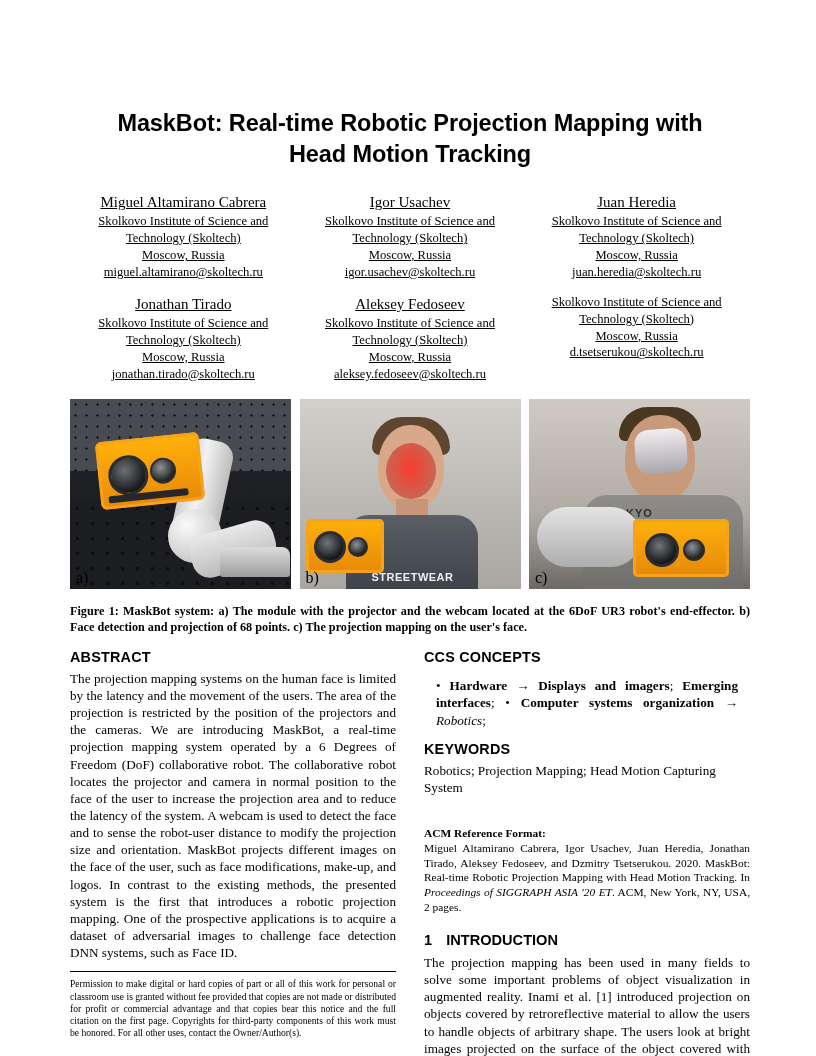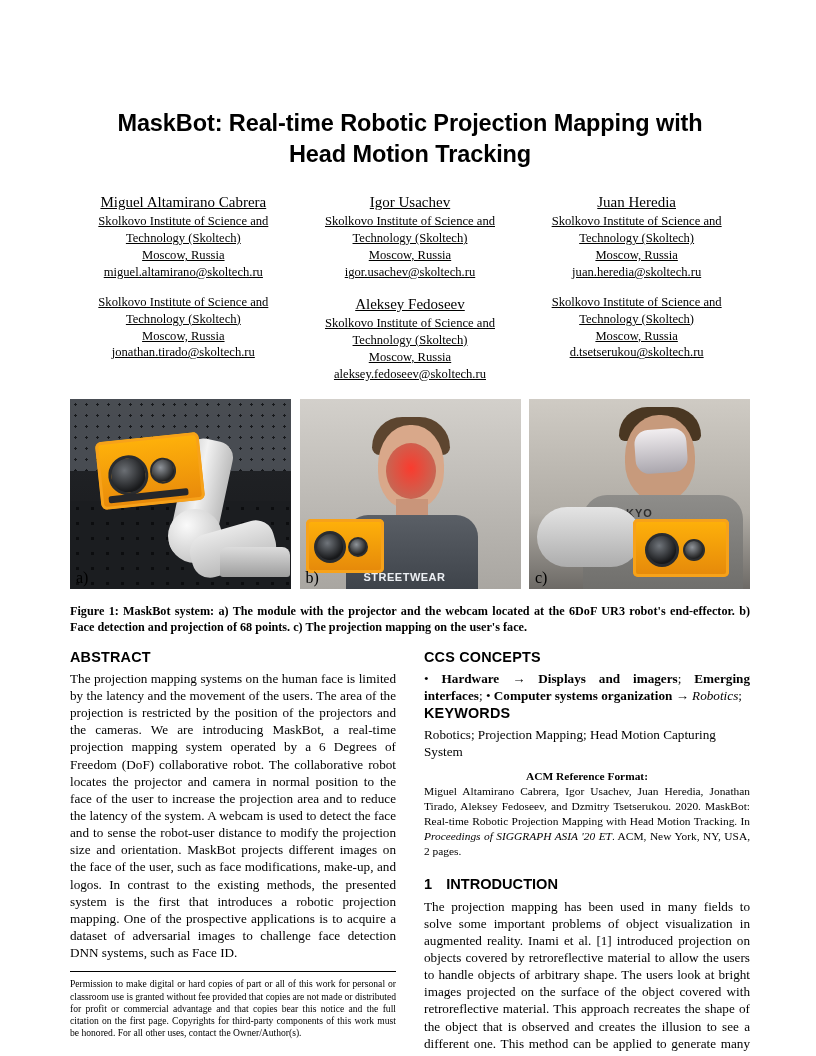--- a/index.html
+++ b/index.html
@@ -170,21 +170,21 @@
   }
   .photoB .neck {
     position: absolute; left: 96px; top: 100px; width: 32px; height: 24px; background: #c9957a;
   }
   .photoB .body {
     position: absolute; left: 46px; top: 116px; width: 132px; height: 78px;
     background: linear-gradient(180deg,#5a5f66,#3d4249);
     border-radius: 22px 22px 0 0;
   }
   .photoB .body .text {
-    position:absolute; left: 18px; bottom: 10px; color:#eceff3;
+    position:absolute; left: 26px; bottom: 10px; color:#eceff3;
     font-family:"Liberation Sans", sans-serif; font-weight:bold; font-size: 11px; letter-spacing:.5px;
   }
   .photoB .projector {
     position: absolute; left: 6px; top: 120px; width: 78px; height: 54px;
     background: linear-gradient(180deg,#ffb20a,#e5880a); border-radius: 5px;
     box-shadow: inset 0 0 0 3px #f7a21a;
   }
   .photoB .projector .lens {
     position:absolute; left:8px; top:12px; width:26px; height:26px; border-radius:50%;
     background: radial-gradient(circle at 40% 35%, #70757b, #17181a 70%); border:3px solid #2a2c2f;
@@ -262,28 +262,27 @@
     margin: 0 0 5px 0;
     letter-spacing: .2px;
   }
   h2.sec.spaced { }
   .body-text {
     font-size: 13.2px;
     line-height: 1.30;
     text-align: justify;
     margin: 0;
   }
-  .ccs { font-size: 13.2px; line-height: 1.32; text-align: justify; margin: 0; }
+  .ccs { font-size: 13.2px; line-height: 1.32; text-align: justify; margin: 12px; }
   .ccs b { font-weight: bold; }
   .ccs i { font-style: italic; }
   .kw { font-size: 13.2px; line-height: 1.32; margin: 0; }
   .ref-head {
-    font-size: 11.4px; font-weight: bold; margin: 10px 0 2px 0;
+    font-size: 11.4px; font-weight: bold; margin: 30px 0 2px 0;
     font-family: "Liberation Serif", serif;
-    text-align: center;
   }
   .ref-body {
     font-size: 11.4px; line-height: 1.30; text-align: justify; margin: 0;
   }
   .ref-body i { font-style: italic; }
   .intro-head {
     font-family: "Liberation Sans", sans-serif;
     font-weight: bold; font-size: 14.6px;
     margin: 17px 0 6px 0;
     display: flex; gap: 14px;
@@ -329,20 +328,21 @@
         <div class="author-name">Juan Heredia</div>
         <div class="author-line">Skolkovo Institute of Science and</div>
         <div class="author-line">Technology (Skoltech)</div>
         <div class="author-line">Moscow, Russia</div>
         <div class="author-line">juan.heredia@skoltech.ru</div>
       </div>
     </div>
 
     <div class="authors row2">
       <div class="author-col">
+        <div class="author-name">Jonathan Tirado</div>
         <div class="author-line">Skolkovo Institute of Science and</div>
         <div class="author-line">Technology (Skoltech)</div>
         <div class="author-line">Moscow, Russia</div>
         <div class="author-line">jonathan.tirado@skoltech.ru</div>
       </div>
       <div class="author-col">
         <div class="author-name">Aleksey Fedoseev</div>
         <div class="author-line">Skolkovo Institute of Science and</div>
         <div class="author-line">Technology (Skoltech)</div>
         <div class="author-line">Moscow, Russia</div>

